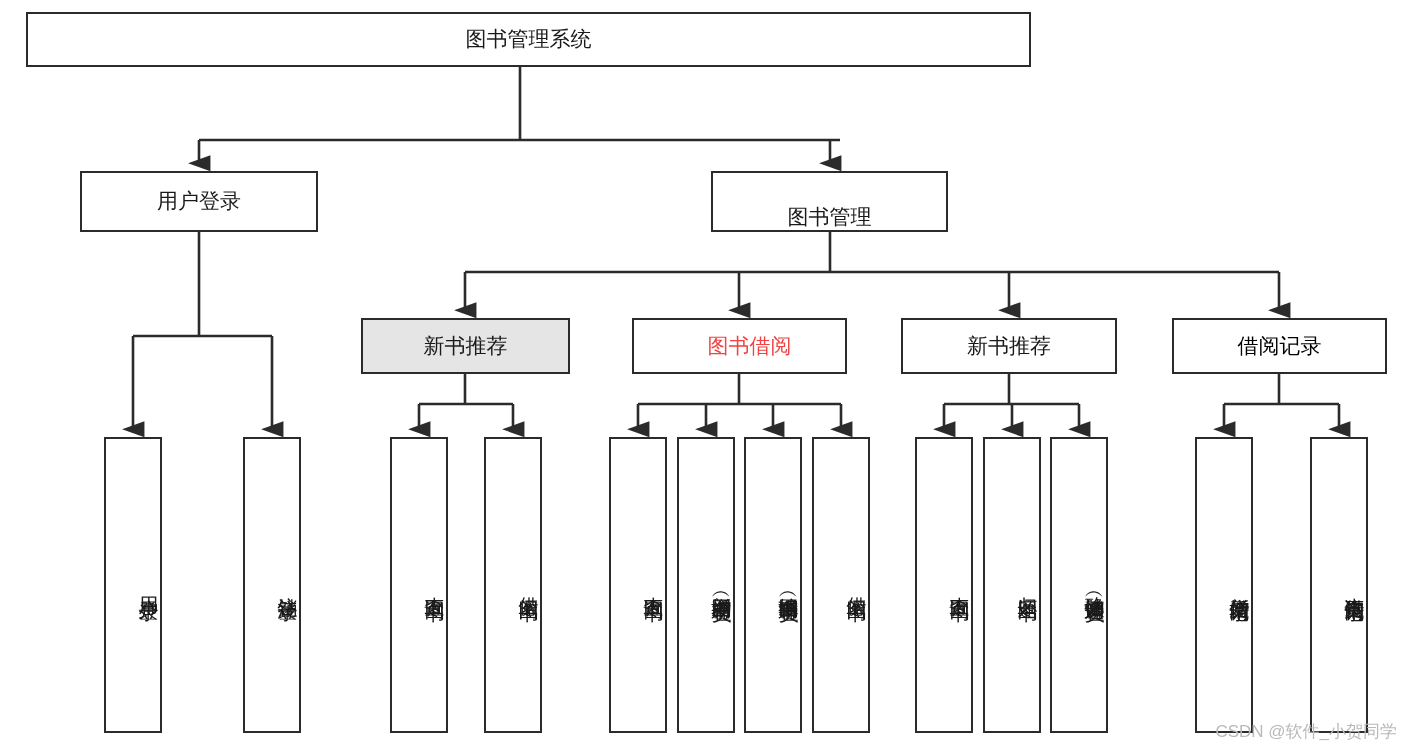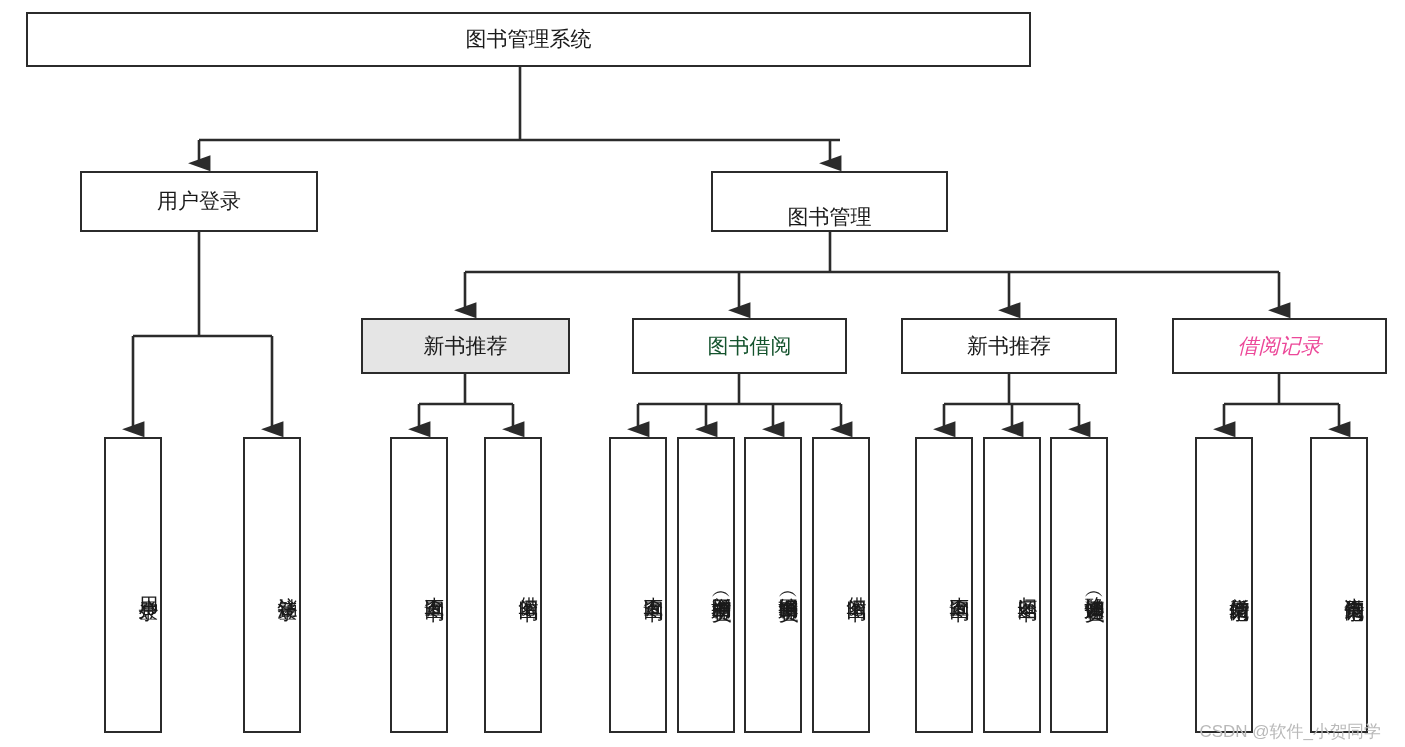--- a/index.html
+++ b/index.html
@@ -56,21 +56,21 @@
   .node.v .vtext {
     writing-mode: vertical-rl;
     text-orientation: upright;
     white-space: nowrap;
   }
   .node.v.tall .vtext {
     letter-spacing: 1px;
   }
   .watermark {
     position: absolute;
-    right: 24px;
+    right: 8px;
     bottom: 4px;
     font-size: 17px;
     color: #b9b9b9;
     white-space: nowrap;
     font-family: "Liberation Sans", "DejaVu Sans", sans-serif;
     margin-left: 24px;
   }
 </style>
 </head>
 <body>
@@ -135,27 +135,27 @@
   <div class="node h" style="left: 80px; top: 171px; width: 238px; height: 61px; border-color: rgb(43, 43, 43); background: rgb(255, 255, 255); color: rgb(26, 26, 26);">
     <span>用户登录</span>
   </div>
   <div class="node h" style="left: 711px; top: 171px; width: 237px; height: 61px; border-color: rgb(43, 43, 43); background: rgb(255, 255, 255); color: rgb(26, 26, 26); align-items: flex-end;">
     <span>图书管理</span>
   </div>
 
   <div class="node h" style="left: 361px; top: 318px; width: 209px; height: 56px; border-color: rgb(43, 43, 43); background: #e5e5e5; color: rgb(26, 26, 26);">
     <span>新书推荐</span>
   </div>
-  <div class="node h" style="left: 632px; top: 318px; width: 215px; height: 56px; border-color: rgb(43, 43, 43); background: rgb(255, 255, 255); color: #14532d; padding-left: 20px;">
+  <div class="node h" style="left: 632px; top: 318px; width: 215px; height: 56px; border-color: rgb(43, 43, 43); background: rgb(255, 255, 255); color: #ef4444; padding-left: 20px;">
     <span>图书借阅</span>
   </div>
   <div class="node h" style="left: 901px; top: 318px; width: 216px; height: 56px; border-color: rgb(43, 43, 43); background: rgb(255, 255, 255); color: rgb(26, 26, 26);">
     <span>新书推荐</span>
   </div>
-  <div class="node h" style="left: 1172px; top: 318px; width: 215px; height: 56px; border-color: rgb(43, 43, 43); background: rgb(255, 255, 255); color: #ec4899; font-style: italic;">
+  <div class="node h" style="left: 1172px; top: 318px; width: 215px; height: 56px; border-color: rgb(43, 43, 43); background: rgb(255, 255, 255); color: #000000;">
     <span>借阅记录</span>
   </div>
 
   <div class="node v" style="left: 104px; top: 437px; width: 58px; height: 296px; border-color: rgb(43, 43, 43); background: rgb(255, 255, 255); color: rgb(26, 26, 26);">
     <span class="vtext">用户登录</span>
   </div>
   <div class="node v" style="left: 243px; top: 437px; width: 58px; height: 296px; border-color: rgb(43, 43, 43); background: rgb(255, 255, 255); color: rgb(26, 26, 26);">
     <span class="vtext">注销登录</span>
   </div>
 

